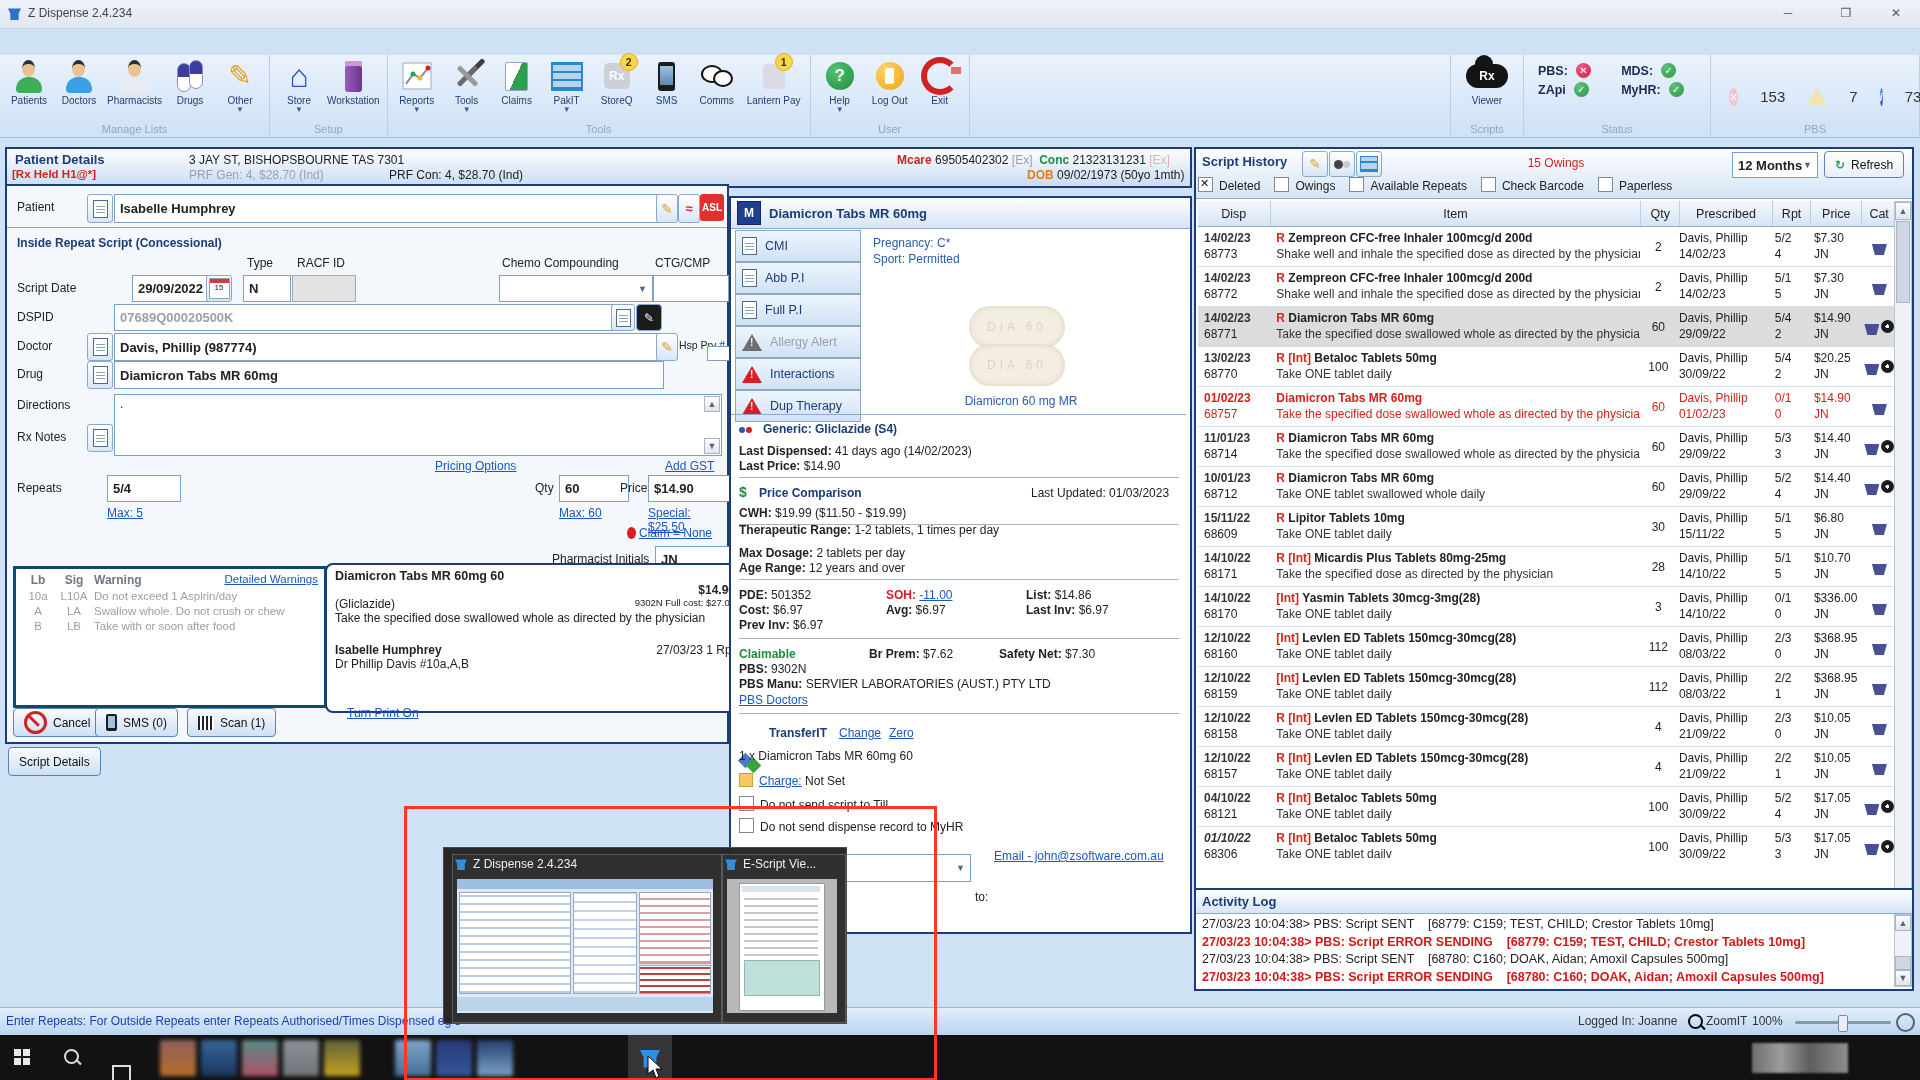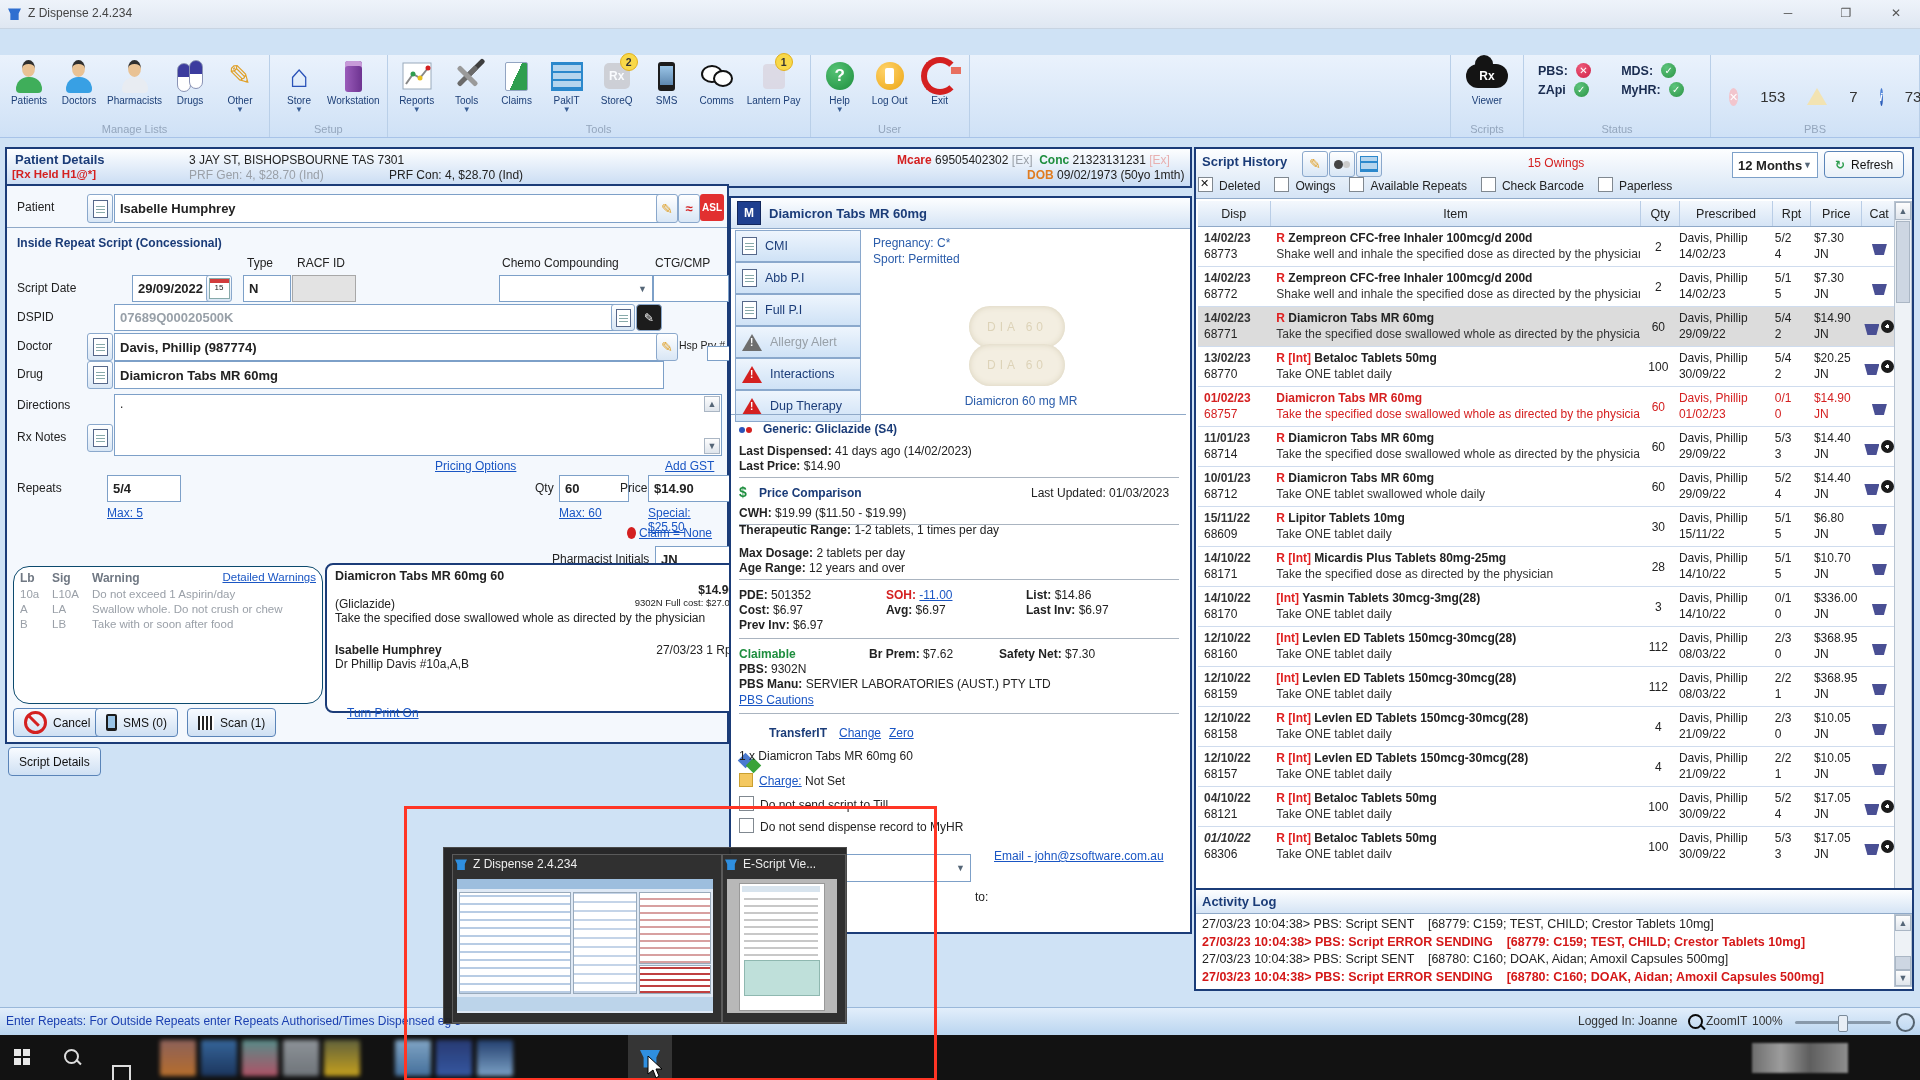--- a/index.html
+++ b/index.html
@@ -86,21 +86,21 @@
   .squiggle{color:#d42020;font-weight:bold;font-size:13px;}
   .ical{position:relative;width:19px;height:19px;background:#fff;border:1px solid #8aa;font-size:8px;text-align:center;}
   .ical i{display:block;height:4px;background:#d23c3c;}
   .btn3d{display:inline-flex;align-items:center;gap:6px;border:1px solid #5a84b8;border-radius:4px;background:linear-gradient(#f8fbff,#cfe0f3);padding:0 10px;height:27px;font-size:12px;color:#111;}
   .nosym{position:relative;width:17px;height:17px;border:3px solid #d42020;border-radius:50%;}
   .nosym::before{content:"";position:absolute;left:-1px;top:5px;width:15px;height:3px;background:#d42020;transform:rotate(45deg);}
   .barcode{width:16px;height:14px;background:repeating-linear-gradient(90deg,#222 0 2px,#fff 2px 4px);}
   .minphone{position:relative;width:11px;height:17px;background:#1c1c1c;border-radius:2px;}
   .minphone::before{content:"";position:absolute;left:2px;top:2px;right:2px;bottom:3px;background:#9ac4e6;}
   
-  .warnbox{border:1px solid #0c4a6e;border-radius:16px;background:#fff;}
+  .warnbox{border:3px solid #0c4a6e;border-radius:1px;background:#fff;text-align:center;}
   .warnbox .hd{color:#707883;}
   .warnrow{display:flex;color:#9aa0a8;font-size:11.5px;line-height:15px;}
   .warnrow .c1{width:32px;} .warnrow .c2{width:40px;}
   
   .dbtn{display:flex;align-items:center;gap:8px;height:30px;border:1px solid #8aa8cc;background:linear-gradient(#eef5fd,#cfe2f6);padding:0 6px;color:#1b3c78;font-size:12.5px;}
   .dbtn.dis{color:#98a0a8;}
   .tri{width:0;height:0;border-left:10px solid transparent;border-right:10px solid transparent;border-bottom:17px solid #d42020;position:relative;}
   .tri::after{content:"!";position:absolute;left:-2px;top:3px;color:#fff;font-size:10px;font-weight:bold;}
   .tri.gray{border-bottom-color:#6e6e6e;}
   .pill{position:absolute;width:96px;height:42px;border-radius:21px;background:#f3eee1;box-shadow:inset 0 0 6px #d8d0ba;color:#ddd3b8;font-size:12px;display:flex;align-items:center;justify-content:center;letter-spacing:4px;}
@@ -574,21 +574,21 @@
     <span class="abs" style="left:8px;top:405px;"><span class="b">Cost:</span> <span>$6.97</span></span>
     <span class="abs" style="left:155px;top:405px;"><span class="b">Avg:</span> <span>$6.97</span></span>
     <span class="abs" style="left:295px;top:405px;"><span class="b">Last Inv:</span> <span>$6.97</span></span>
     <span class="abs" style="left:8px;top:420px;"><span class="b">Prev Inv:</span> <span>$6.97</span></span>
     <div class="hrline" style="left:8px;top:440px;width:440px;"></div>
     <span class="abs green b" style="left:8px;top:449px;">Claimable</span>
     <span class="abs" style="left:138px;top:449px;"><span class="b">Br Prem:</span> <span>$7.62</span></span>
     <span class="abs" style="left:268px;top:449px;"><span class="b">Safety Net:</span> <span>$7.30</span></span>
     <span class="abs" style="left:8px;top:464px;"><span class="b">PBS:</span> <span>9302N</span></span>
     <span class="abs" style="left:8px;top:479px;"><span class="b">PBS Manu:</span> <span>SERVIER LABORATORIES (AUST.) PTY LTD</span></span>
-    <span class="abs link" style="left:8px;top:495px;">PBS Cautions</span>
+    <span class="abs link" style="left:8px;top:495px;">PBS Doctors</span>
     <div class="hrline" style="left:8px;top:515px;width:440px;"></div>
     <span class="abs itrans" style="left:8px;top:524px;"></span>
     <span class="abs navy" style="left:38px;top:528px;">TransferIT</span>
     <span class="abs link" style="left:108px;top:528px;">Change</span>
     <span class="abs link red" style="left:158px;top:528px;">Zero</span>
     <span class="abs" style="left:8px;top:551px;">1 x  Diamicron Tabs MR 60mg 60</span>
     <span class="abs" style="left:8px;top:575px;"><span style="display:inline-block;width:12px;height:12px;background:#f4c860;border:1px solid #caa030;vertical-align:-2px;margin-right:6px;"></span><span class="link">Charge:</span> <span>Not Set</span></span>
     <label class="abs" style="left:8px;top:598px;"><span class="cb"></span><span>Do not send script to Till</span></label>
     <label class="abs" style="left:8px;top:620px;"><span class="cb"></span><span>Do not send dispense record to MyHR</span></label>
     <div class="abs field" style="left:10px;top:656px;width:218px;height:26px;font-weight:normal;">

